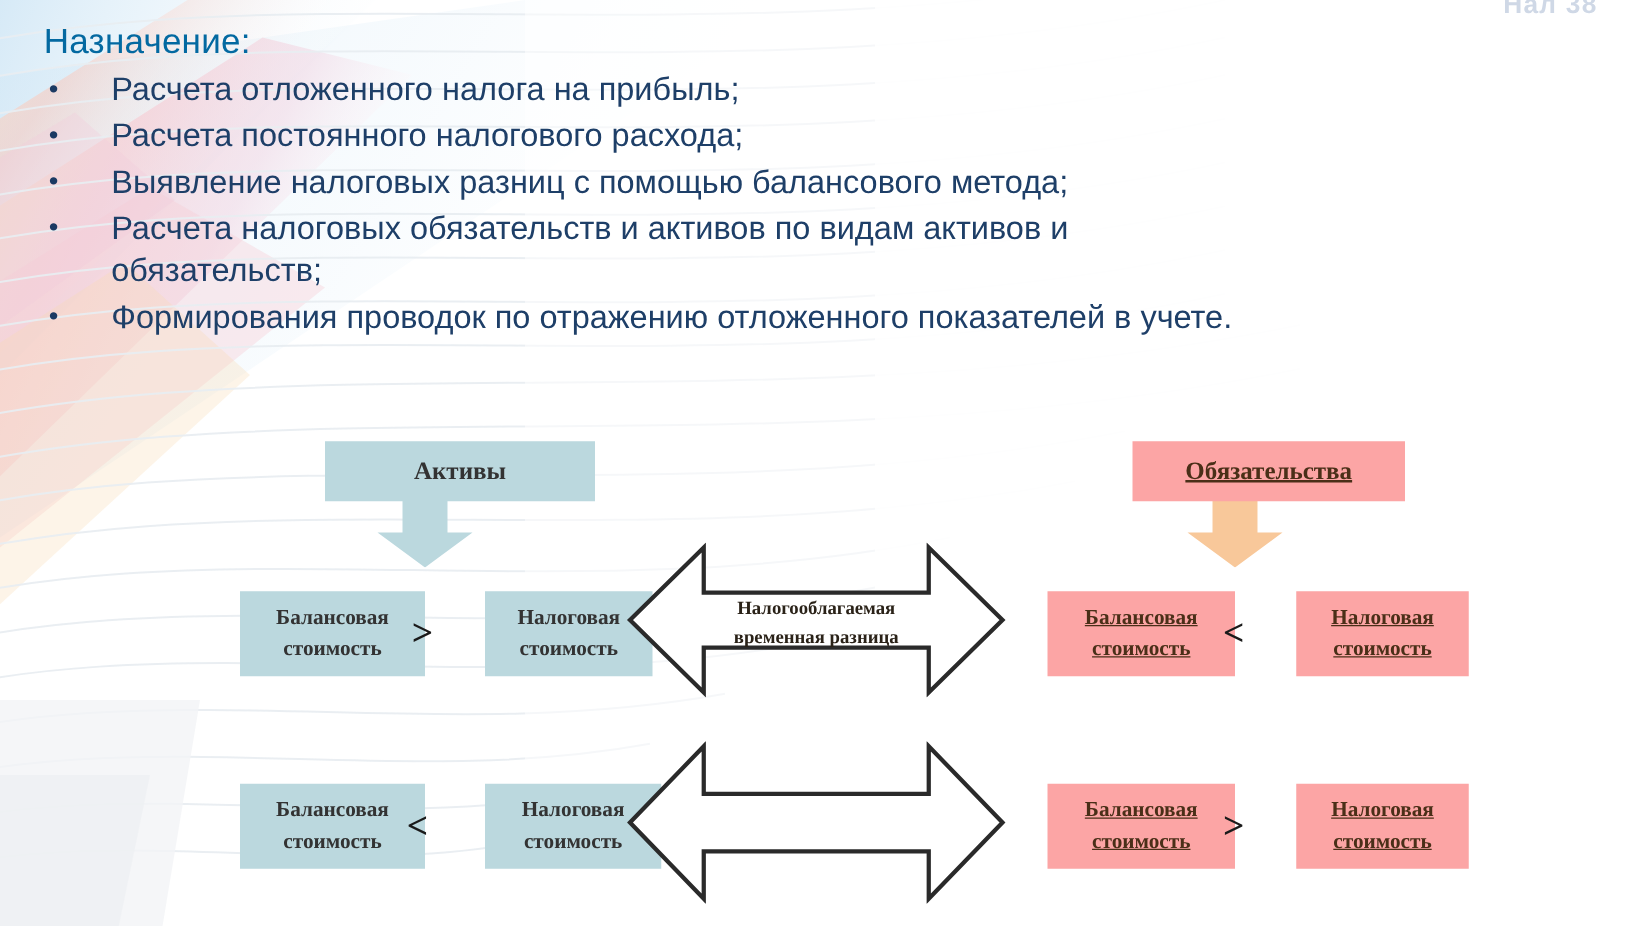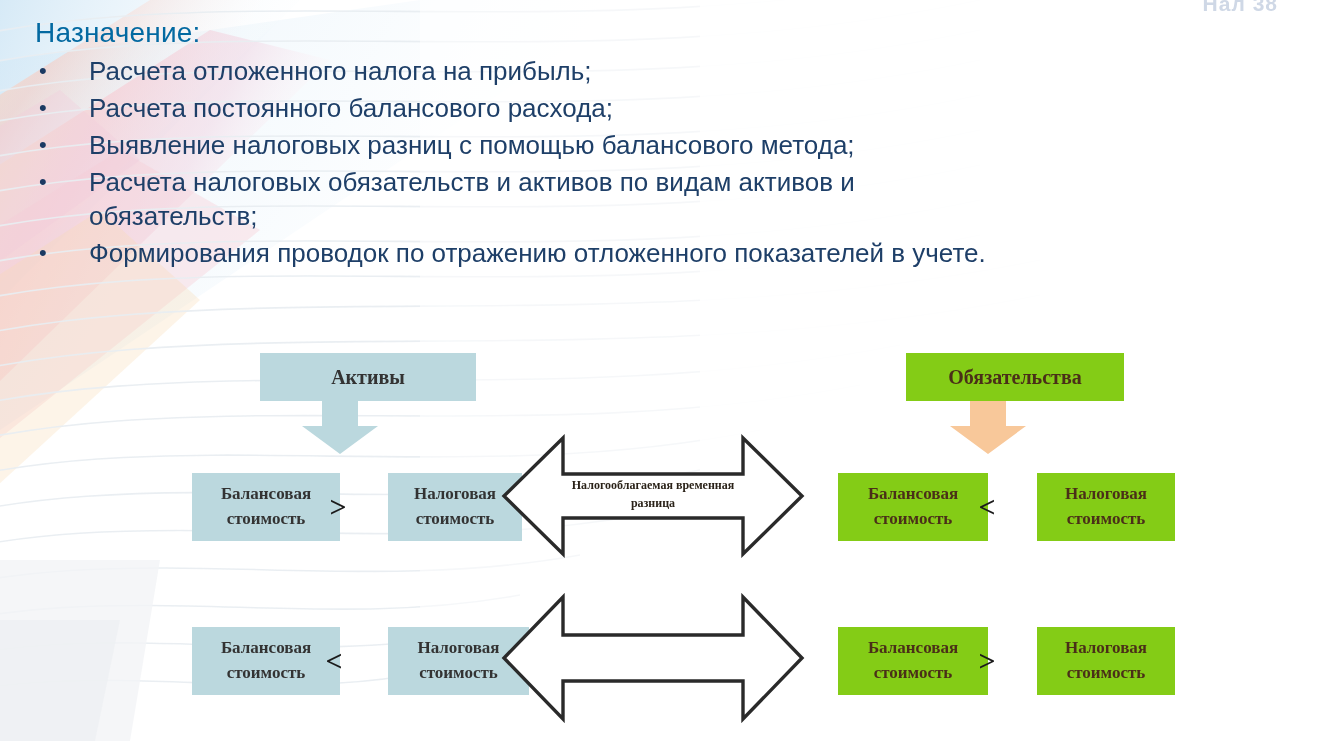--- a/index.html
+++ b/index.html
@@ -90,21 +90,21 @@
     align-items: center;
     justify-content: center;
     font-family: "Liberation Serif", serif;
     font-weight: bold;
     color: #3a2a1c;
     text-align: center;
     line-height: 1.45;
     margin-left: 28px;
   }
   .node.blue { background: #bbd8de; color: #333333; }
-  .node.orange { background: #84cc16; color: #4a2f18; }
+  .node.orange { background: #fca5a5; color: #4a2f18; text-decoration: underline; }
 
   .node .ln { display: block; white-space: nowrap; }
 
   .cmp {
     position: absolute;
     font-family: "Liberation Serif", serif;
     font-weight: bold;
     color: #1a1a1a;
     font-size: 30px;
     line-height: 1;
@@ -193,21 +193,21 @@
 
   <div id="heading">Назначение:</div>
 
   <div id="bullets">
     <div class="bullet-row">
       <span class="bullet-dot">•</span>
       <span class="bullet-text">Расчета отложенного налога на прибыль;</span>
     </div>
     <div class="bullet-row">
       <span class="bullet-dot">•</span>
-      <span class="bullet-text">Расчета постоянного балансового расхода;</span>
+      <span class="bullet-text">Расчета постоянного налогового расхода;</span>
     </div>
     <div class="bullet-row">
       <span class="bullet-dot">•</span>
       <span class="bullet-text">Выявление налоговых разниц с помощью балансового метода;</span>
     </div>
     <div class="bullet-row">
       <span class="bullet-dot">•</span>
       <span class="bullet-text">Расчета налоговых обязательств и активов по видам активов и
 обязательств;</span>
     </div>
@@ -243,21 +243,21 @@
   <div class="cmp" style="left:324px; top:156px; width:28px;">&gt;</div>
   <div class="node blue" style="left:360px; top:137px; width:134px; height:68px; font-size:17px;">
     <span class="ln">Налоговая</span>
     <span class="ln">стоимость</span>
   </div>
 
   <svg class="vbox-arrow" style="left:500px; top:98px;" width="306" height="124" viewBox="0 0 306 124">
     <polygon points="63,4 63,40 243,40 243,4 302,62 243,120 243,84 63,84 63,120 4,62" fill="#ffffff" stroke="#2a2a2a" stroke-width="3.4" stroke-linejoin="miter"></polygon>
   </svg>
   <div style="position:absolute; left:560px; top:140px; width:186px; text-align:center;
-              font-family:'Liberation Serif', serif; font-weight:bold; font-size:12px;
+              font-family:'Liberation Serif', serif; font-weight:bold; font-size:15px;
               line-height:1.5; color:#2a2218;">
     <span class="ln">Налогооблагаемая</span>
     <span class="ln">временная разница</span>
   </div>
 
   <div class="node orange" style="left:810px; top:137px; width:150px; height:68px; font-size:17px;">
     <span class="ln">Балансовая</span>
     <span class="ln">стоимость</span>
   </div>
   <div class="cmp" style="left:973px; top:156px; width:28px;">&lt;</div>

